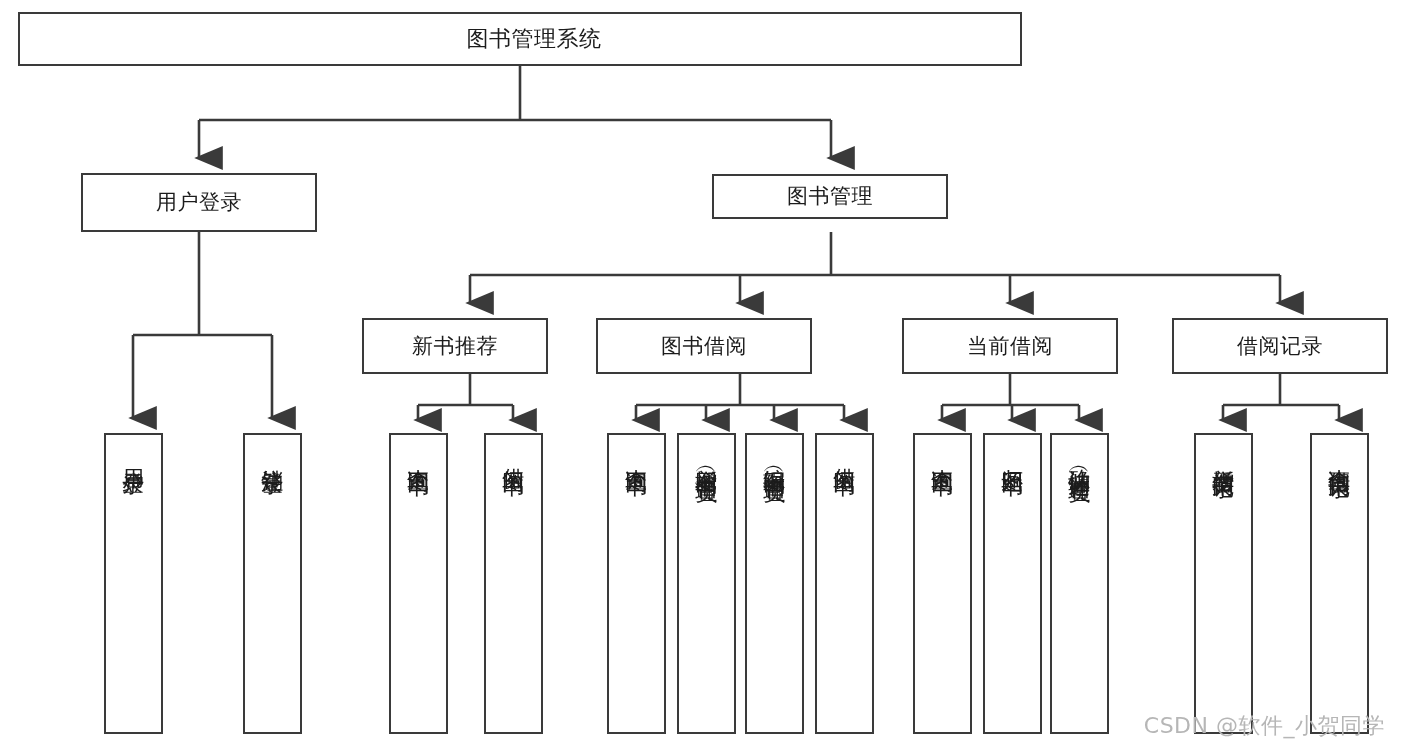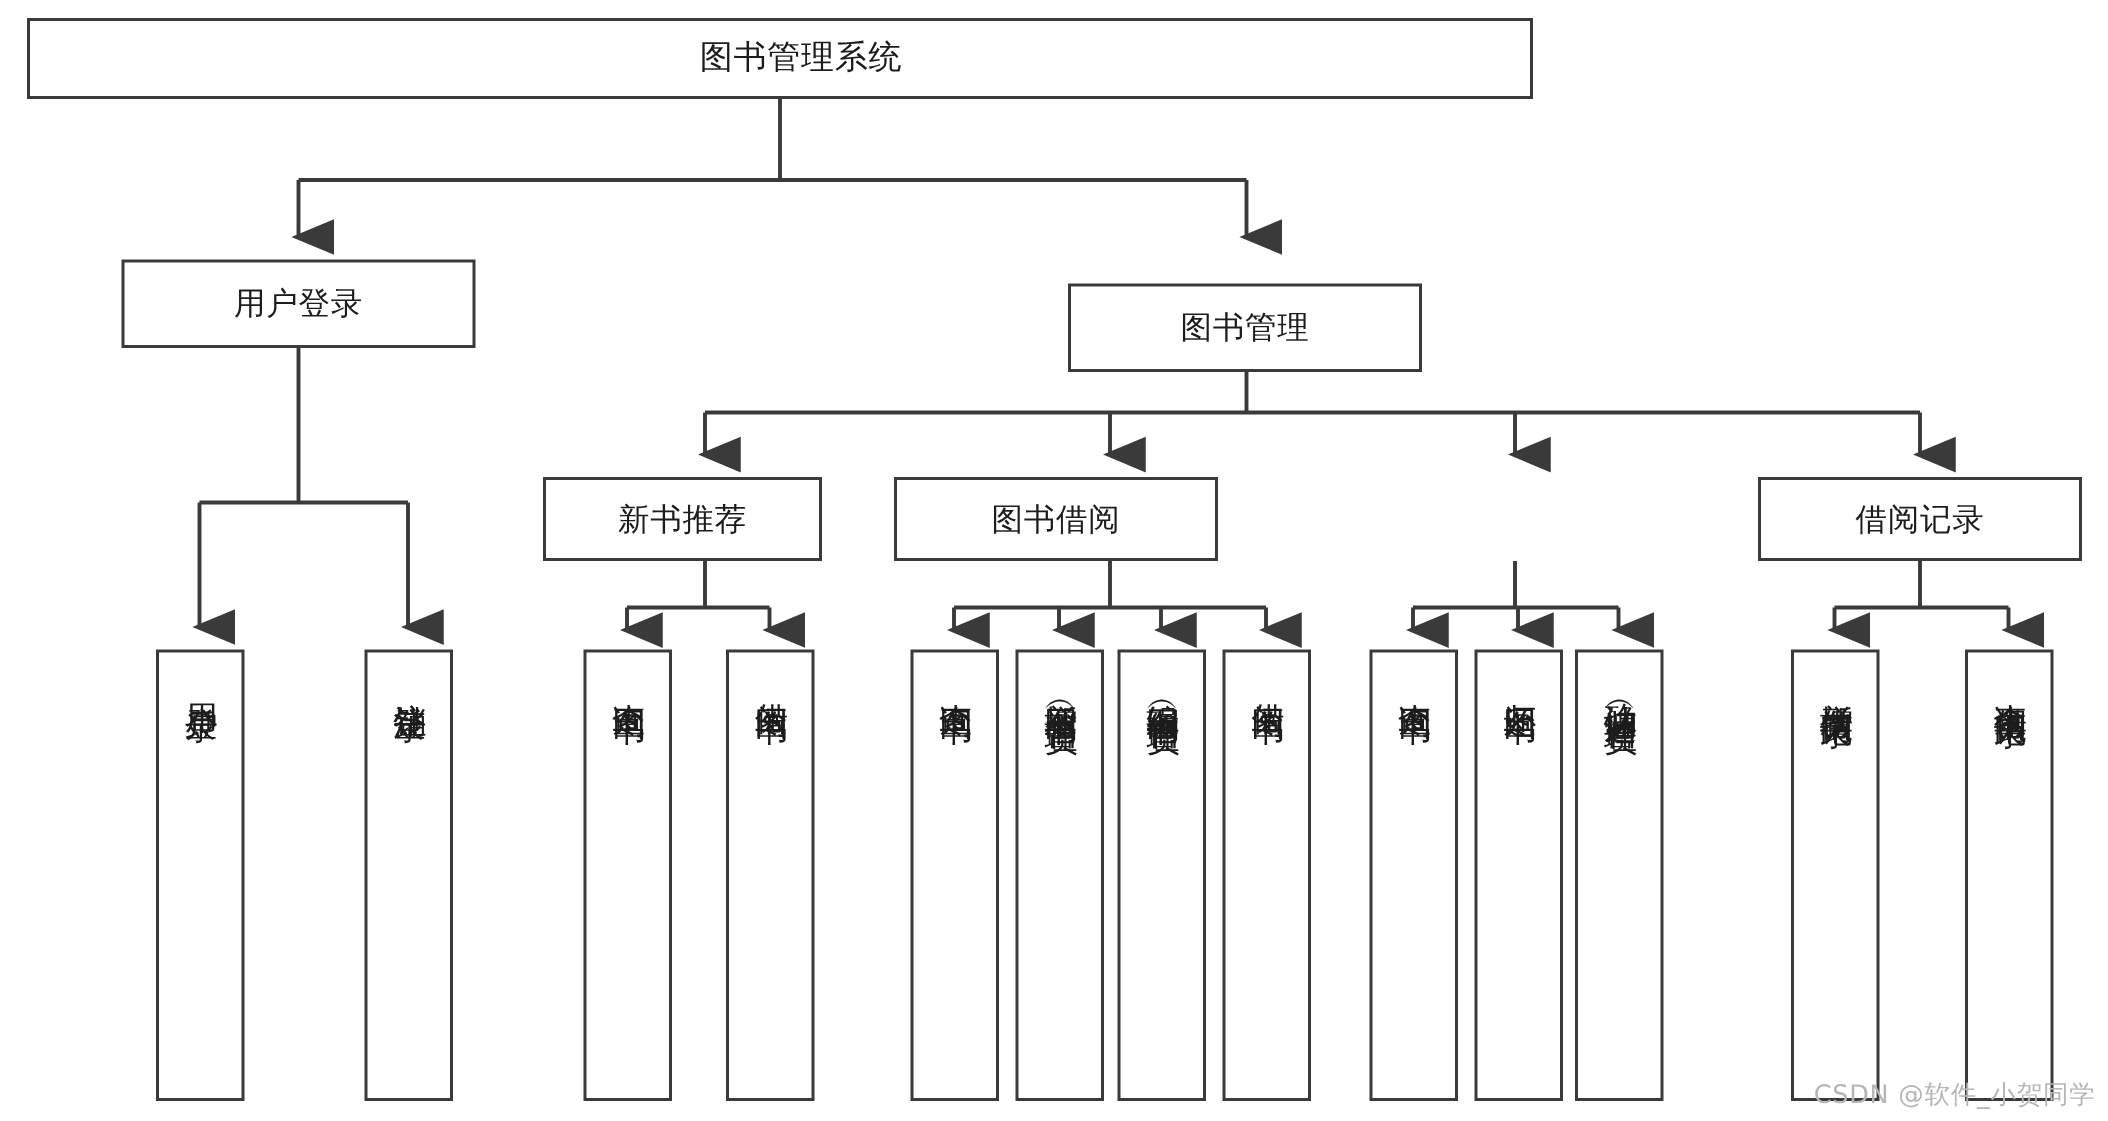--- a/index.html
+++ b/index.html
@@ -58,23 +58,23 @@
   .node.vert .node-label {
     writing-mode: vertical-rl;
     text-orientation: upright;
     font-size: 22px;
     line-height: 1.16;
     letter-spacing: 2px;
     max-height: 280px;
   }
   #watermark {
     position: absolute;
-    right: 8px;
+    right: 20px;
     bottom: 6px;
-    font-size: 17px;
+    font-size: 22px;
     color: #b6b6b6;
     letter-spacing: 0.5px;
     z-index: 5;
     white-space: nowrap;
   }
 </style>
 </head>
 <body>
 
 <div id="diagram-root">
@@ -130,32 +130,35 @@
   </svg>
 
   <div class="node horiz root" style="left:18px; top:12px; width:1004px; height:54px;padding-left:28px;">
     <span class="node-label">图书管理系统</span>
   </div>
 
   <div class="node horiz" style="left:81px; top:173px; width:236px; height:59px;">
     <span class="node-label">用户登录</span>
   </div>
 
-  <div class="node horiz" style="left:712px; top:189px; width:236px; height:59px;">
+  <div class="node horiz" style="left:712px; top:174px; width:236px; height:45px;">
     <span class="node-label">图书管理</span>
   </div>
 
   <div class="node horiz" style="left:362px; top:318px; width:186px; height:56px;">
     <span class="node-label">新书推荐</span>
   </div>
 
   <div class="node horiz" style="left:596px; top:318px; width:216px; height:56px;">
     <span class="node-label">图书借阅</span>
   </div>
 
+  <div class="node horiz" style="left:902px; top:318px; width:216px; height:56px;">
+    <span class="node-label">当前借阅</span>
+  </div>
 
   <div class="node horiz" style="left:1172px; top:318px; width:216px; height:56px;">
     <span class="node-label">借阅记录</span>
   </div>
 
   <div class="node vert" style="left:104px; top:433px; width:59px; height:301px;">
     <span class="node-label">用户登录</span>
   </div>
 
   <div class="node vert" style="left:243px; top:433px; width:59px; height:301px;">

